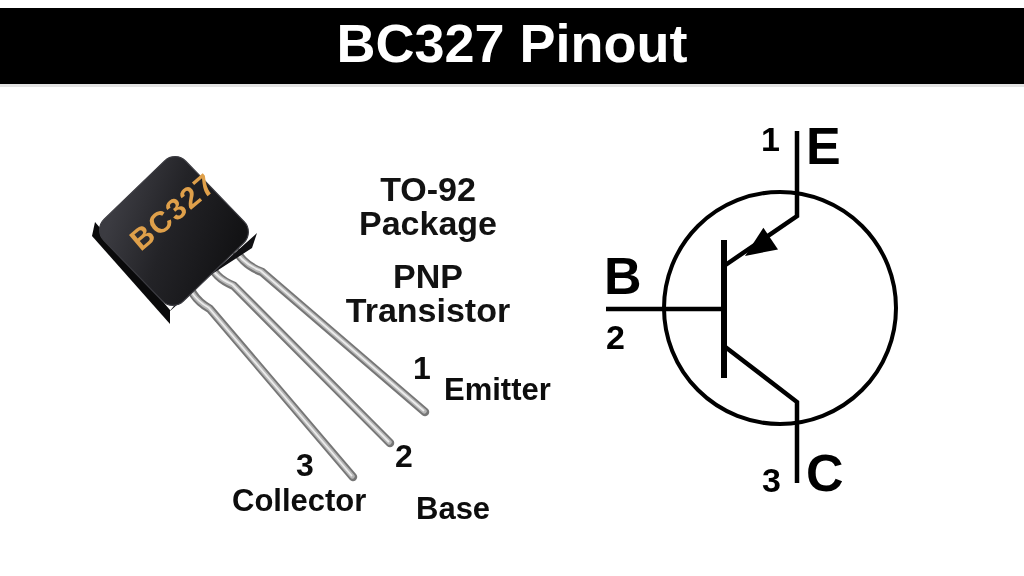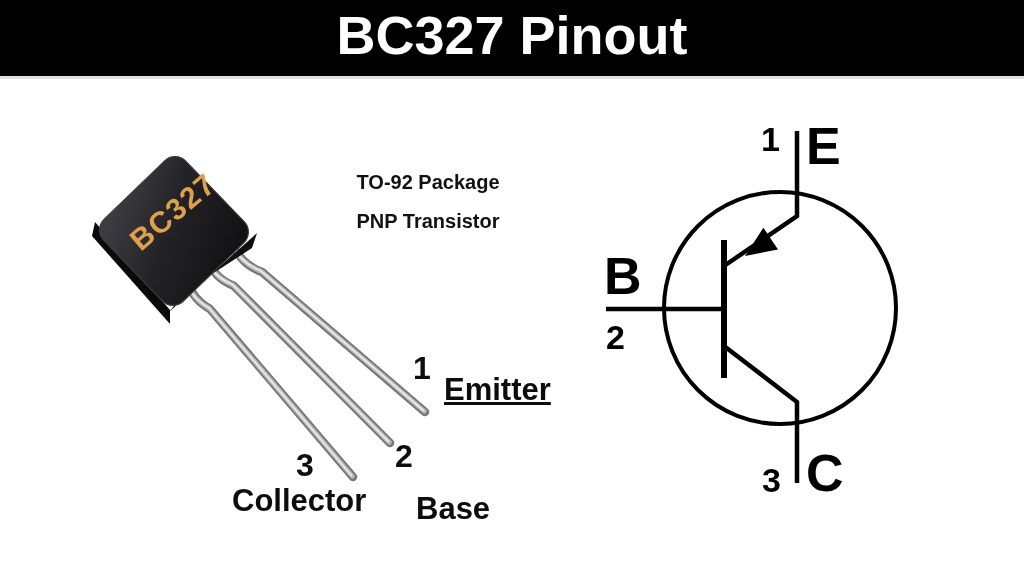--- a/index.html
+++ b/index.html
@@ -7,21 +7,21 @@
   .canvas {
     position: relative;
     width: 1024px;
     height: 576px;
     background: #ffffff;
     overflow: hidden;
     font-family: "Liberation Sans", "DejaVu Sans", sans-serif;
   }
   .header-bar {
     position: absolute;
-    left: 0; top: 0;
+    left: 0; top: 8px;
     width: 1024px; height: 79px;
     background: #000000;
     border-bottom: 3px solid #e3e3e3;
     display: flex;
     align-items: center;
     justify-content: center;
   }
   .page-title {
     color: #ffffff;
     font-size: 54px;
@@ -31,21 +31,21 @@
     padding-bottom: 6px;
   }
   .captions {
     position: absolute;
     left: 308px; top: 172px;
     width: 240px;
     text-align: center;
     color: #121212;
   }
   .caption-line {
-    font-size: 20px;
+    font-size: 34px;
     font-weight: 700;
     line-height: 1.0;
   }
   .caption-line + .caption-line { margin-top: 19px; }
   .pin-label {
     position: absolute;
     color: #0d0d0d;
     font-weight: 700;
     line-height: 1;
     white-space: nowrap;
@@ -113,21 +113,21 @@
 
     <text x="173" y="222" transform="rotate(-40 173 212)" text-anchor="middle" font-size="30" font-weight="600" letter-spacing="1.5" fill="#dfa04a" font-family="&quot;Liberation Sans&quot;,&quot;DejaVu Sans&quot;,sans-serif">BC327</text>
   </svg>
 
   <div class="captions">
     <div class="caption-line">TO-92 Package</div>
     <div class="caption-line">PNP Transistor</div>
   </div>
 
   <div class="pin-label pin-number" style="left:413px; top:352px;">1</div>
-  <div class="pin-label pin-name" style="left:444px; top:374px;text-decoration:underline;">Emitter</div>
+  <div class="pin-label pin-name" style="left:444px; top:374px;">Emitter</div>
   <div class="pin-label pin-number" style="left:395px; top:440px;">2</div>
   <div class="pin-label pin-name" style="left:416px; top:493px;">Base</div>
   <div class="pin-label pin-number" style="left:296px; top:449px;">3</div>
   <div class="pin-label pin-name" style="left:210px; top:485px;margin-left:22px;">Collector</div>
 
   <svg class="sch-svg" viewBox="588 95 380 445" aria-hidden="true">
     <circle cx="780" cy="308" r="116" class="sch-stroke" stroke-width="4"></circle>
 
     <line x1="724" y1="240" x2="724" y2="378" class="sch-stroke" stroke-width="6"></line>
 

